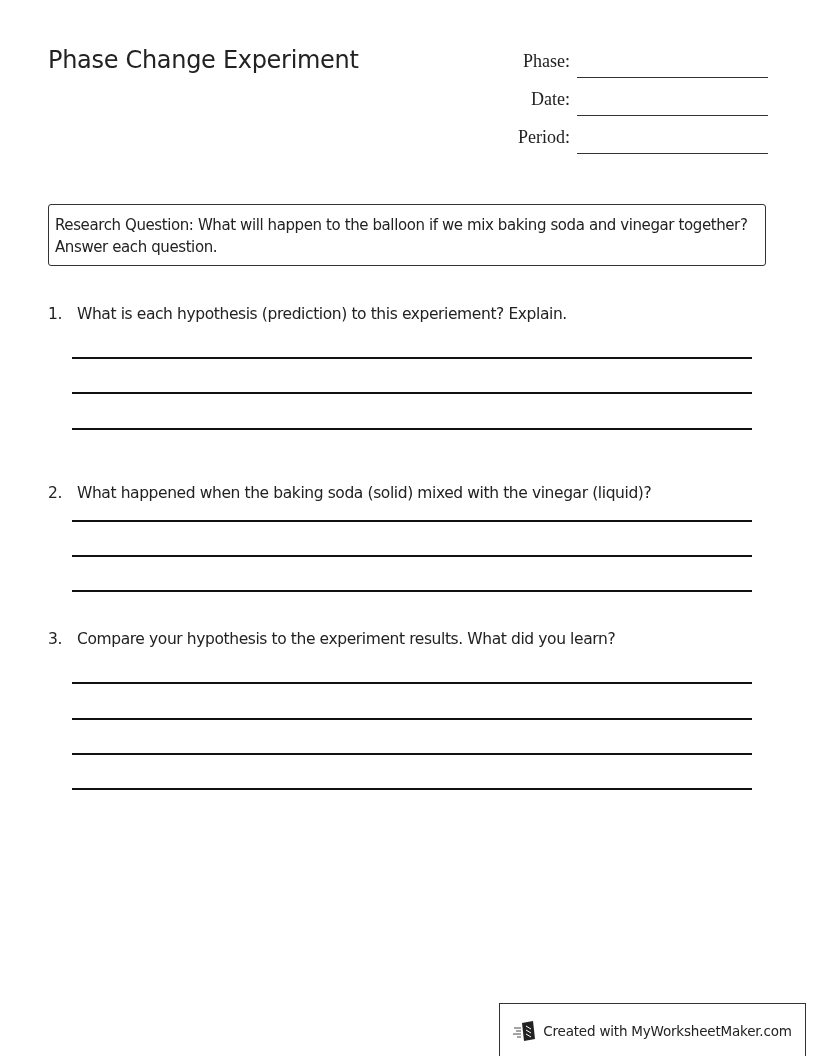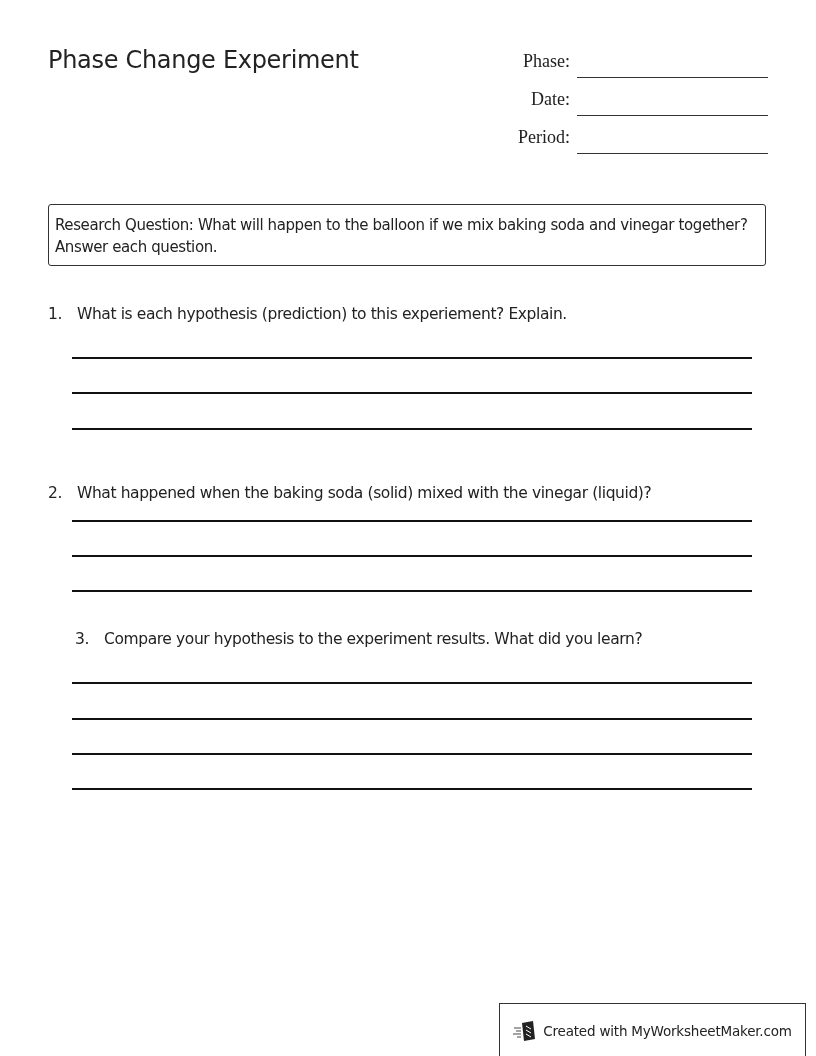--- a/index.html
+++ b/index.html
@@ -72,21 +72,21 @@
   <div class="ans-line" style="top:392px;"></div>
   <div class="ans-line" style="top:428px;"></div>
 
   <div class="question" style="top:484px;">
     <span class="q-num">2.</span><span>What happened when the baking soda (solid) mixed with the vinegar (liquid)?</span>
   </div>
   <div class="ans-line" style="top:520px;"></div>
   <div class="ans-line" style="top:555px;"></div>
   <div class="ans-line" style="top:590px;"></div>
 
-  <div class="question" style="top:630px;margin-left:27px;">
+  <div class="question" style="top:630px;">
     <span class="q-num">3.</span><span>Compare your hypothesis to the experiment results. What did you learn?</span>
   </div>
   <div class="ans-line" style="top:682px;"></div>
   <div class="ans-line" style="top:718px;"></div>
   <div class="ans-line" style="top:753px;"></div>
   <div class="ans-line" style="top:788px;"></div>
 
   <div class="footer">
     <span>
       <svg width="24" height="22" viewBox="0 0 24 22">

